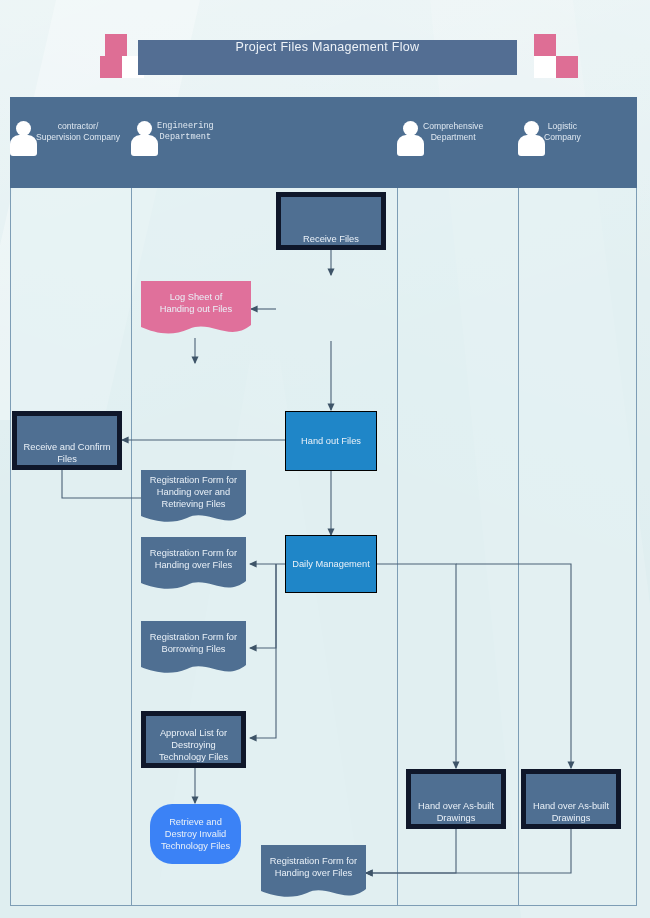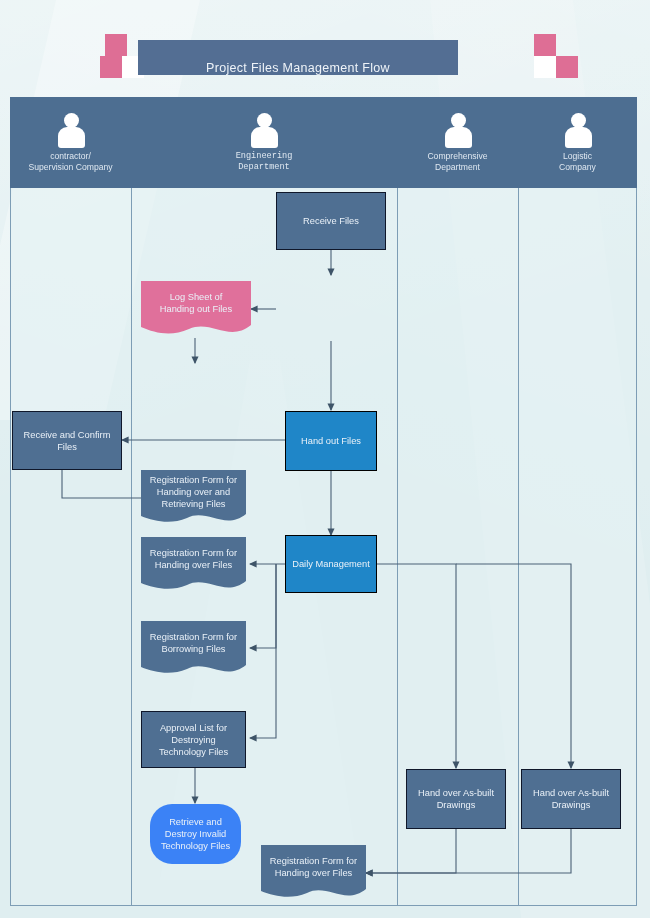--- a/index.html
+++ b/index.html
@@ -11,37 +11,37 @@
   }
   #canvas{position:absolute;left:0;top:0;width:650px;height:918px;}
   .bg-wash{position:absolute;inset:0;background:
       linear-gradient(160deg, rgba(255,255,255,0.35) 0%, rgba(255,255,255,0) 45%),
       linear-gradient(200deg, rgba(255,255,255,0.25) 0%, rgba(255,255,255,0) 55%),
       #dfeef0;}
   .bg-ray{position:absolute;background:rgba(255,255,255,0.30);}
 
   
   .title-bar{
-    position:absolute;left:138px;top:40px;width:320px;height:35px;
-    background:#536e93;display:flex;align-items:flex-end;justify-content:center;
+    position:absolute;left:138px;top:40px;width:379px;height:35px;
+    background:#536e93;display:flex;align-items:flex-start;justify-content:center;
     color:#eef3f8;font-size:12.5px;letter-spacing:.3px;
   }
   .sq{position:absolute;width:22px;height:22px;}
   .sq.pink{background:#de6e95;}
   .sq.white{background:#ffffff;}
 
   
   .lane-header{
     position:absolute;left:10px;top:97px;width:627px;height:91px;
     background:#4d6e91;
   }
   .lane-head-cell{
     position:absolute;top:0;height:91px;
-    display:flex;flex-direction:column;align-items:center;justify-content:flex-start;
-    padding-top:16px;box-sizing:border-box;
+    display:flex;flex-direction:row;justify-content:flex-start;
+    padding-top:24px;box-sizing:border-box;
   }
   .person{width:26px;height:34px;position:relative;margin-bottom:4px;}
   .person .head{position:absolute;left:6px;top:0;width:15px;height:15px;border-radius:50%;background:#fff;}
   .person .body{position:absolute;left:0;top:14px;width:27px;height:21px;background:#fff;
     border-radius:9px 9px 3px 3px;}
   .lane-label{color:#dfe8f1;font-size:8.6px;line-height:11px;text-align:center;white-space:pre-line;}
 
   
   .lane-body{
     position:absolute;left:10px;top:188px;width:627px;height:718px;
@@ -49,21 +49,21 @@
     background:rgba(226,240,242,0.55);
   }
   .lane-div{position:absolute;top:188px;width:1px;height:718px;background:#7d9db5;}
 
   
   .node{
     position:absolute;box-sizing:border-box;
     display:flex;align-items:center;justify-content:center;text-align:center;
     color:#eaf1f8;font-size:9.3px;line-height:12px;white-space:pre-line;padding:0 6px;
   }
-  .n-slate{background:#4f6f92;border:1px solid #0f172a;}
+  .n-slate{background:#4f6f92;border:5px solid #0f172a;align-items:flex-end;}
   .n-blue{background:#1f86c8;border:1px solid #000000;}
   .n-pink{background:#3b82f6;}
   .n-round{border-radius:22px;}
 
   .doc-wrap{position:absolute;}
   .doc-wrap svg{position:absolute;left:0;top:0;}
   .doc-txt{position:absolute;left:0;right:0;top:0;display:flex;align-items:center;
     justify-content:center;text-align:center;color:#eaf1f8;font-size:9.3px;line-height:12px;
     white-space:pre-line;padding:8px 6px;box-sizing:border-box;}
 

